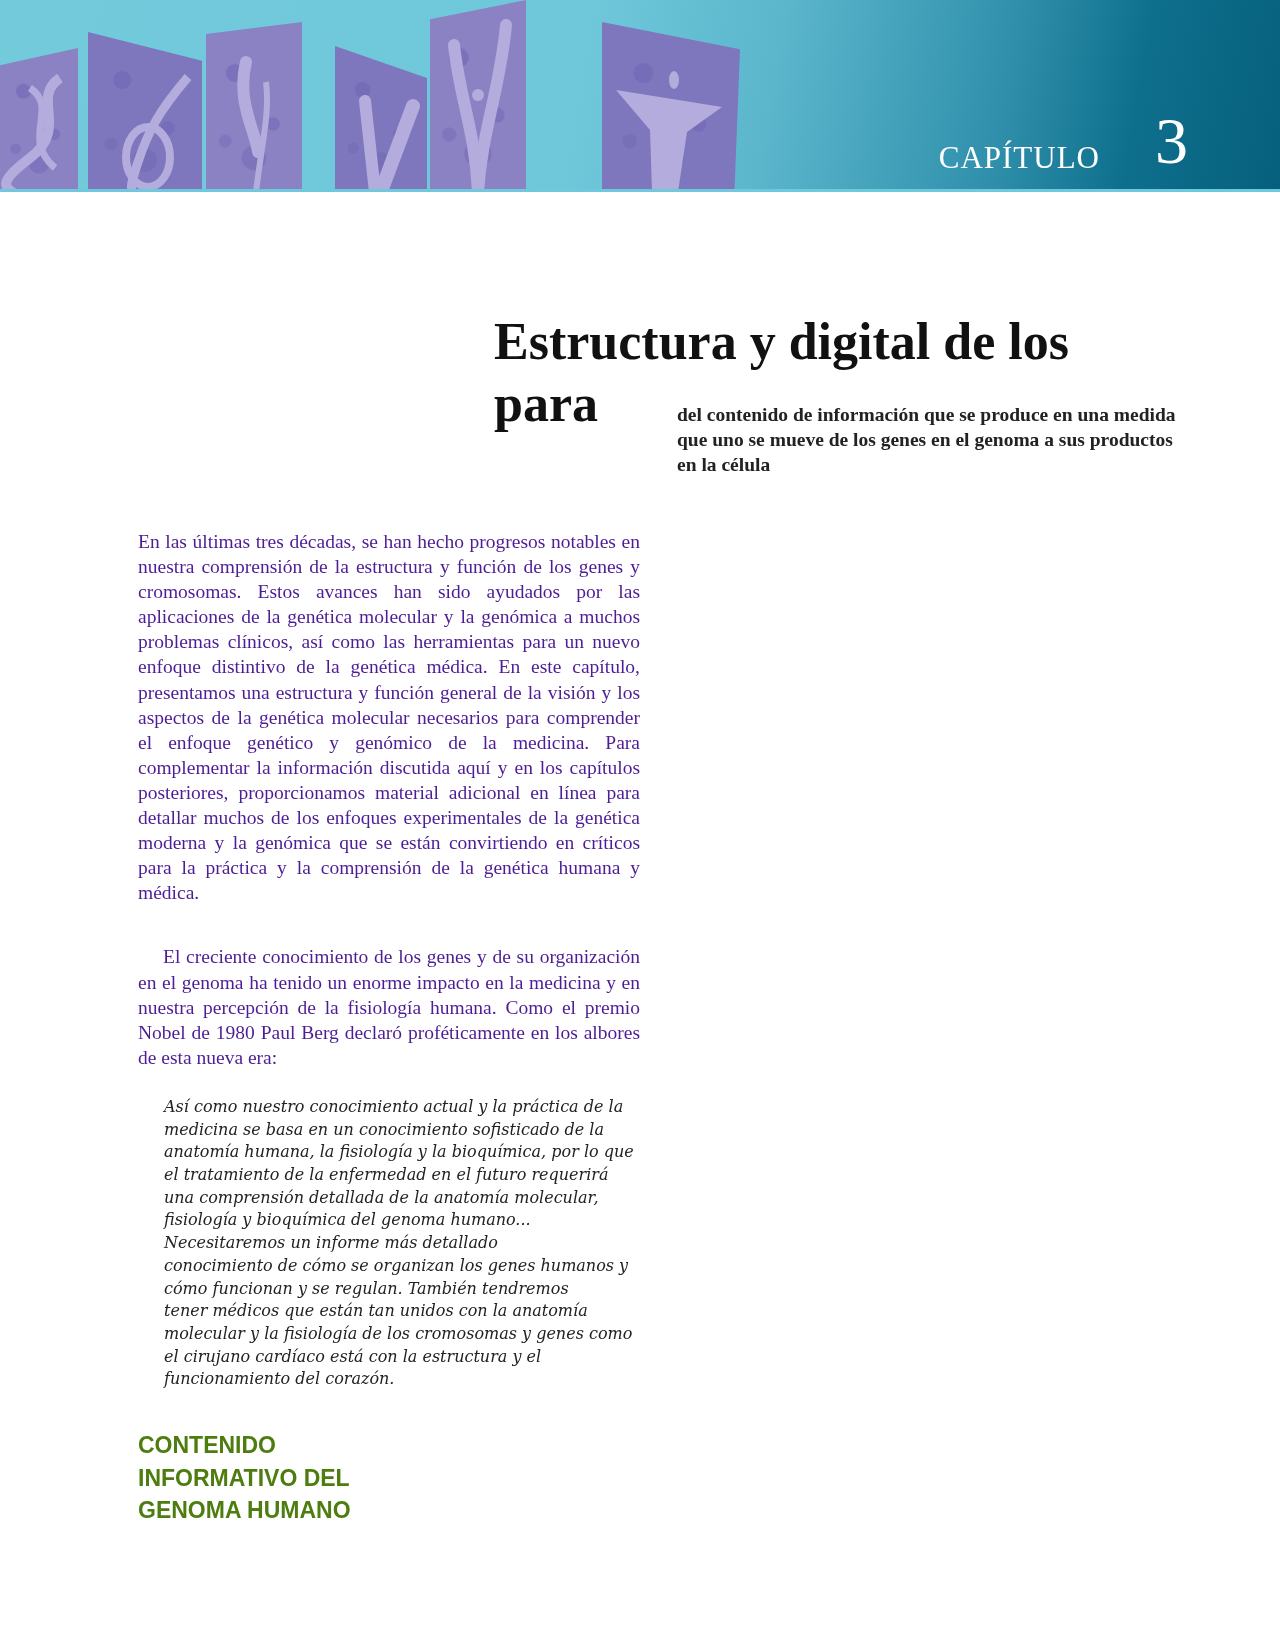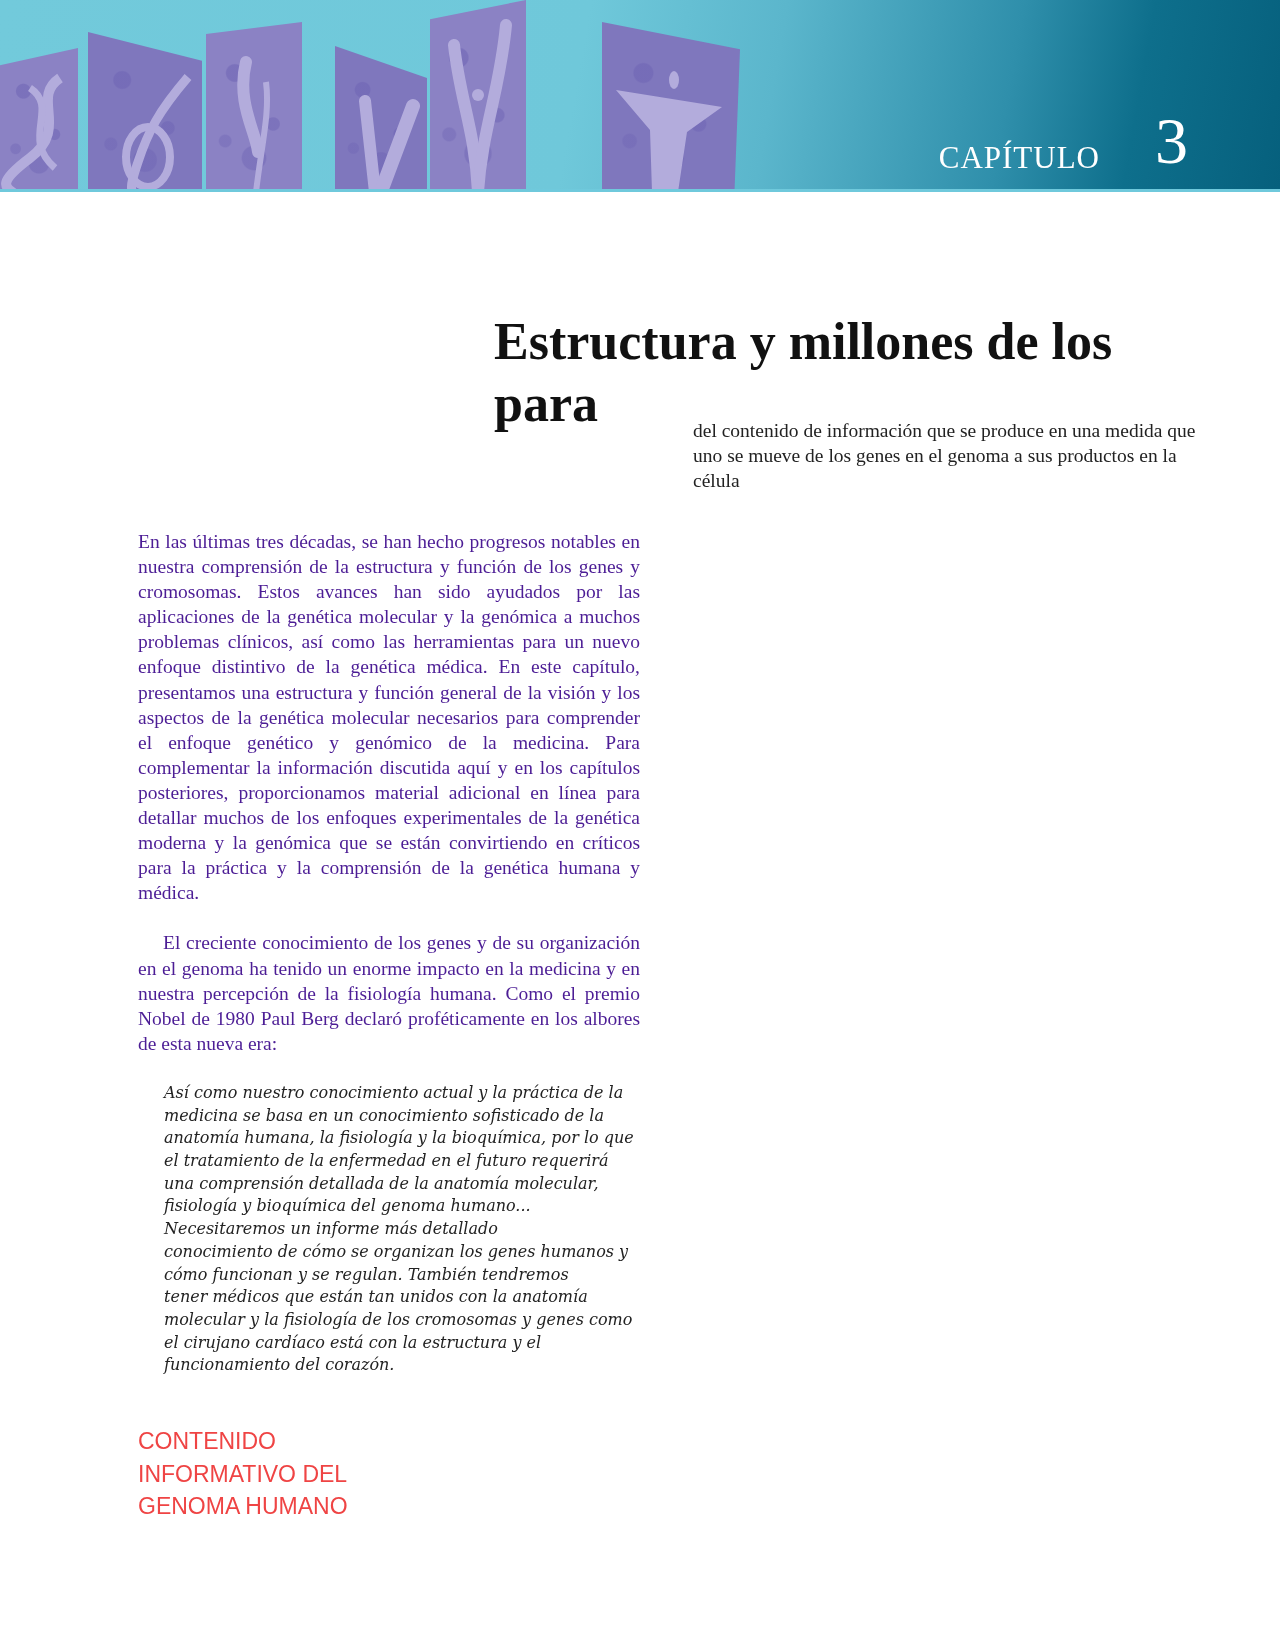--- a/index.html
+++ b/index.html
@@ -20,23 +20,23 @@
     .chapter-label { position: absolute; right: 180px; top: 140px; color: #ffffff; font-family: "Liberation Serif", serif; font-weight: normal; font-size: 31px; letter-spacing: 1px; }
     .chapter-number { position: absolute; right: 92px; top: 108px; color: #ffffff; font-family: "Liberation Serif", serif; font-size: 66px; line-height: 1; }
 
     .title { position: absolute; left: 494px; top: 214px; width: 640px; font-family: "Liberation Serif", serif; font-size: 52px; line-height: 62px; color: #111; }
     .title .indent { display: inline-block; width: 170px; }
 
     .side-note { position: absolute; left: 677px; top: 402px; width: 520px; font-size: 19.5px; line-height: 25px; color: #222; }
 
     .body-col { position: absolute; left: 138px; top: 529px; width: 502px; }
     .para { font-size: 19.5px; line-height: 25.1px; text-align: justify; margin: 0; color: #4c1d95; }
-    .para.indented { text-indent: 25px; margin-top: 25px; }
+    .para.indented { text-indent: 25px; margin-top: 39px; }
     .quote { margin: 26px 0 0 26px; width: 470px; font-family: "DejaVu Serif", serif; font-style: italic; font-size: 16px; line-height: 22.7px; color: #222; white-space: pre-line; }
-    .section-heading { margin: 48px 0 0 0; font-family: "Liberation Sans", sans-serif; font-weight: normal; font-size: 23px; line-height: 32.5px; color: #ef4444; width: 260px; }
+    .section-heading { margin: 38px 0 0 0; font-family: "Liberation Sans", sans-serif; font-weight: bold; font-size: 23px; line-height: 32.5px; color: #4d7c0f; width: 260px; }
     .para.after-heading { margin-top: 14px; }
   </style>
 </head>
 <body>
 
 <header class="banner">
 
   <div class="panel" style="left:0; top:48px; width:78px; height:144px; clip-path: polygon(0 12%, 100% 0, 100% 100%, 0 100%);">
     <div class="mottle"></div>
     <svg class="glyph" width="78" height="144" viewBox="0 0 78 144">
@@ -85,25 +85,25 @@
       <ellipse cx="72" cy="58" rx="5" ry="9" fill="#b3acdc"></ellipse>
     </svg>
   </div>
 
   <div class="chapter-label">CAPÍTULO</div>
   <div class="chapter-number">3</div>
 </header>
 
 <h1 class="title">
   <span class="indent"></span><br>
-  <span>Estructura y millones de los</span><br>
+  <span>Estructura y digital de los</span><br>
   <span>para</span>
 </h1>
 
-<p class="side-note" style="margin:16px;">del contenido de información que se produce en una medida que uno se mueve de los genes en el genoma a sus productos en la célula</p>
+<p class="side-note" style="margin:0;font-weight:bold;">del contenido de información que se produce en una medida que uno se mueve de los genes en el genoma a sus productos en la célula</p>
 
 <main class="body-col">
   <p class="para">En las últimas tres décadas, se han hecho progresos notables en nuestra comprensión de la estructura y función de los genes y cromosomas. Estos avances han sido ayudados por las aplicaciones de la genética molecular y la genómica a muchos problemas clínicos, así como las herramientas para un nuevo enfoque distintivo de la genética médica. En este capítulo, presentamos una estructura y función general de la visión y los aspectos de la genética molecular necesarios para comprender el enfoque genético y genómico de la medicina. Para complementar la información discutida aquí y en los capítulos posteriores, proporcionamos material adicional en línea para detallar muchos de los enfoques experimentales de la genética moderna y la genómica que se están convirtiendo en críticos para la práctica y la comprensión de la genética humana y médica.</p>
   <p class="para indented">El creciente conocimiento de los genes y de su organización en el genoma ha tenido un enorme impacto en la medicina y en nuestra percepción de la fisiología humana. Como el premio Nobel de 1980 Paul Berg declaró proféticamente en los albores de esta nueva era:</p>
   <blockquote class="quote">Así como nuestro conocimiento actual y la práctica de la medicina se basa en un conocimiento sofisticado de la anatomía humana, la fisiología y la bioquímica, por lo que el tratamiento de la enfermedad en el futuro requerirá una comprensión detallada de la anatomía molecular, fisiología y bioquímica del genoma humano... Necesitaremos un informe más detallado
 conocimiento de cómo se organizan los genes humanos y cómo funcionan y se regulan. También tendremos
 tener médicos que están tan unidos con la anatomía molecular y la fisiología de los cromosomas y genes como el cirujano cardíaco está con la estructura y el funcionamiento del corazón.</blockquote>
   <h2 class="section-heading">CONTENIDO INFORMATIVO DEL GENOMA HUMANO</h2>
 </main>
 

